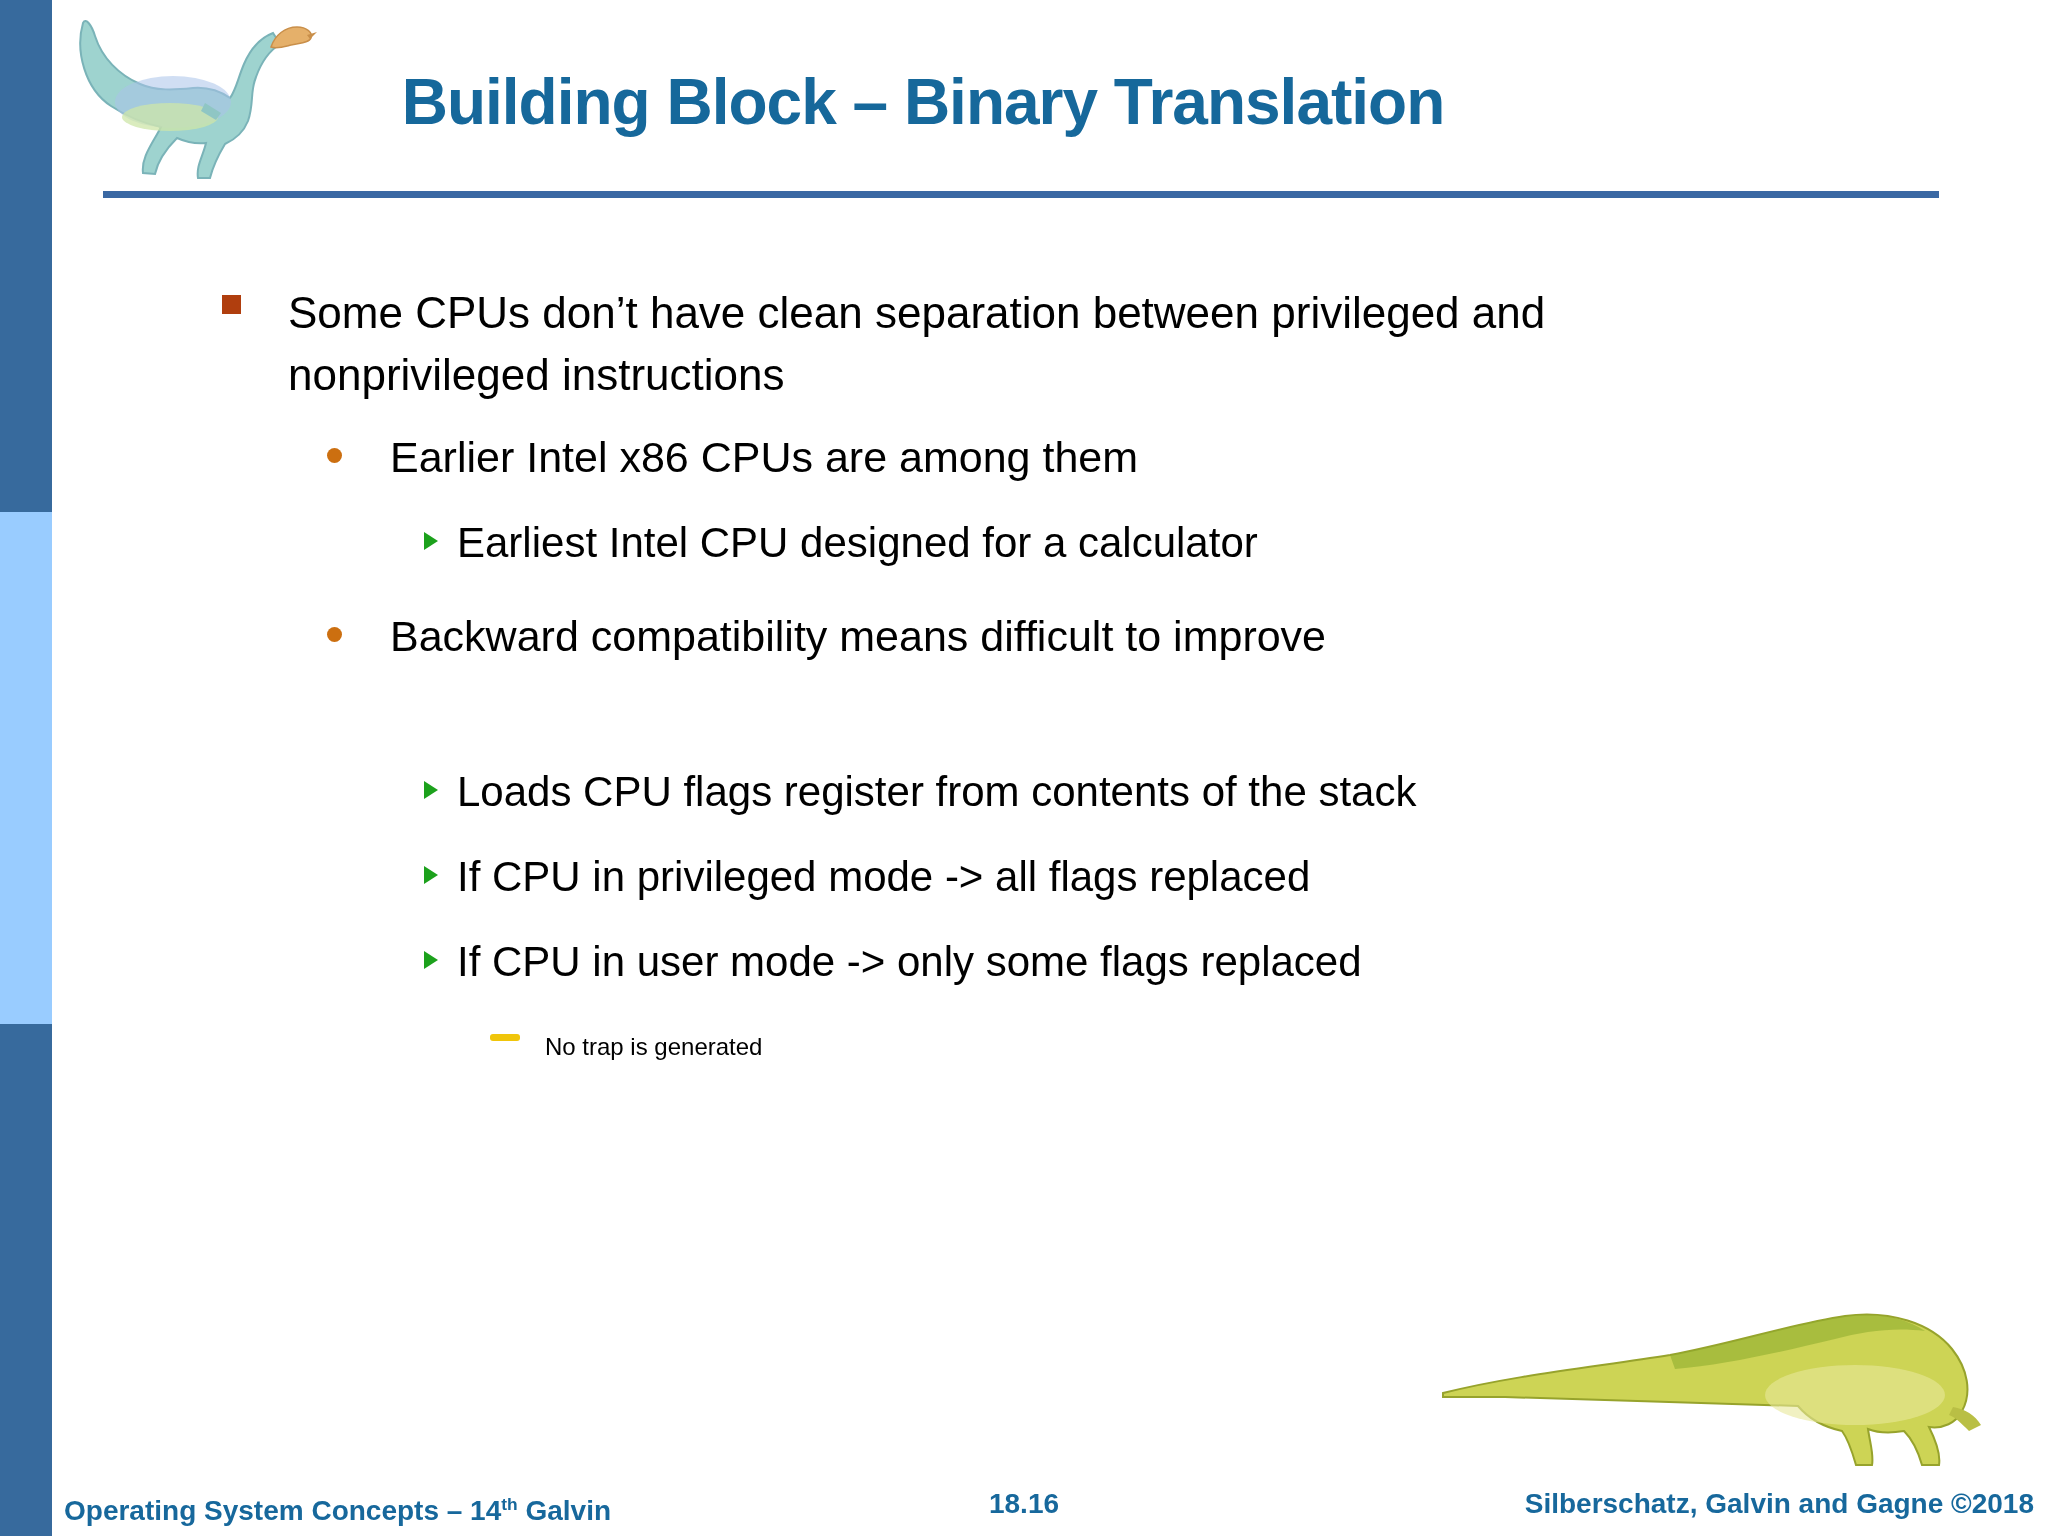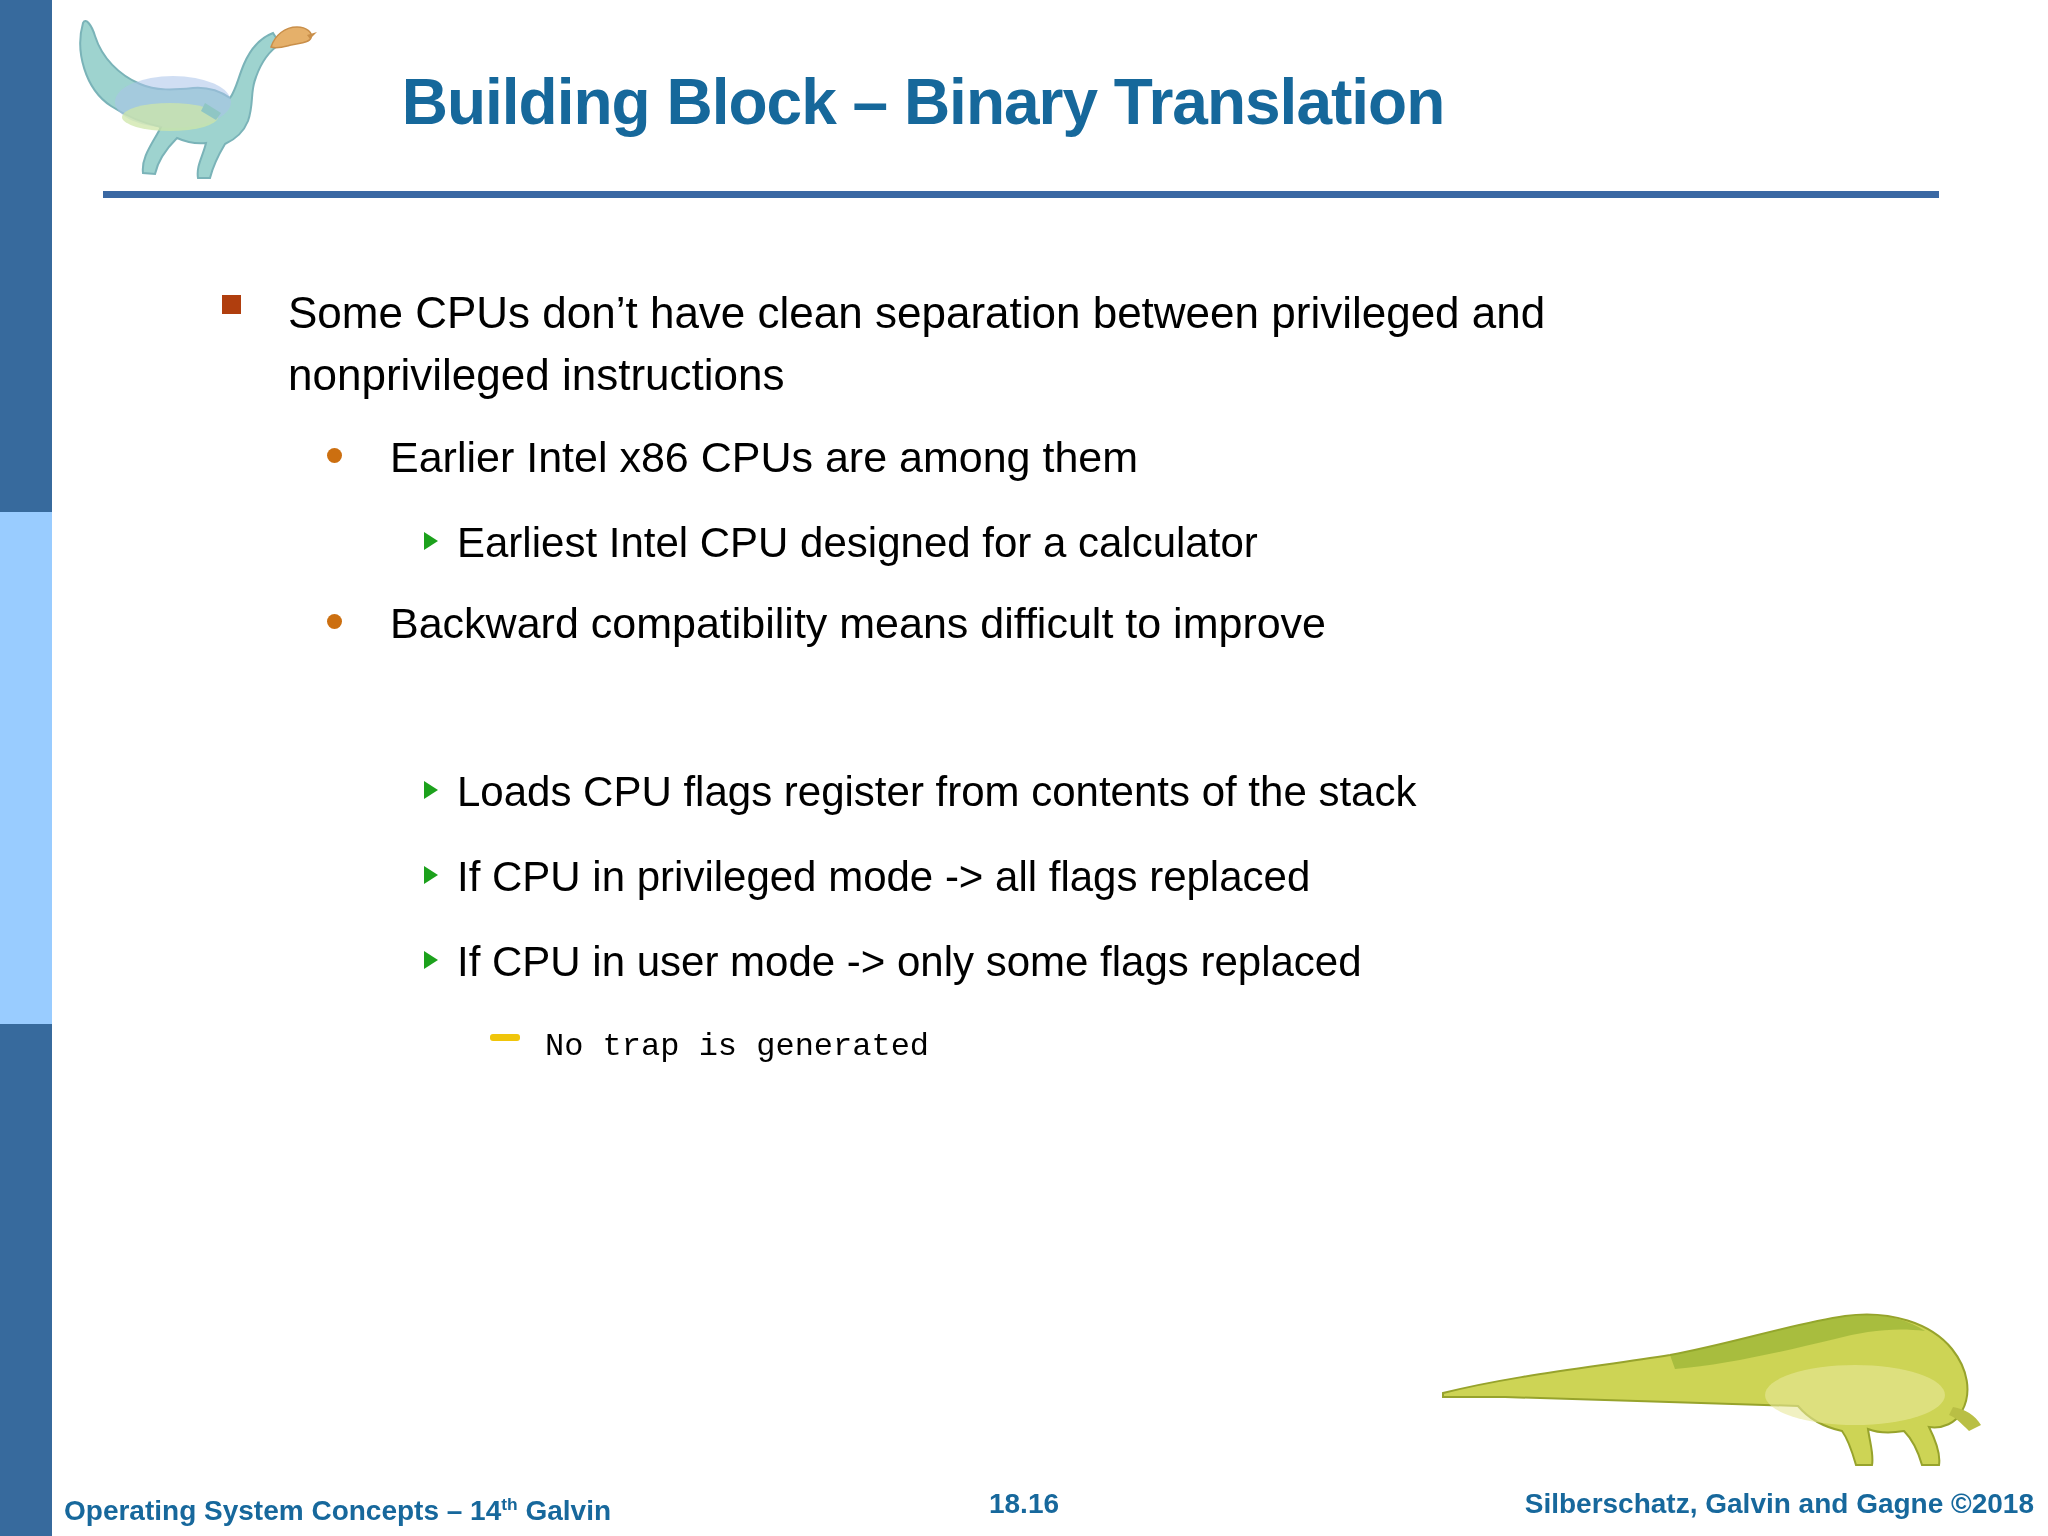--- a/index.html
+++ b/index.html
@@ -27,21 +27,21 @@
 
   
   .row{position:absolute;display:flex;align-items:flex-start;}
   .row .txt{white-space:nowrap;}
   .lv1{left:222px;font-size:44px;line-height:62px;}
   .lv1 .txt{white-space:normal;width:1480px;margin-left:47px;}
   .lv2{left:327px;font-size:43px;line-height:56px;}
   .lv2 .txt{margin-left:48px;}
   .lv3{left:424px;font-size:42px;line-height:54px;}
   .lv3 .txt{margin-left:19px;}
-  .lv4{left:490px;font-size:32px;line-height:52px;font-family:Liberation Mono, monospace;}
+  .lv4{left:490px;font-size:24px;line-height:52px;}
   .lv4 .txt{margin-left:25px;}
 
   .mk{flex:0 0 auto;display:block;}
   .mk-square{width:19px;height:19px;background:#b03e0e;margin-top:13px;}
   .mk-circle{width:15px;height:15px;border-radius:50%;background:#cc6f10;margin-top:19px;}
   .mk-arrow{width:0;height:0;border-left:14px solid #1ca11c;
             border-top:9px solid transparent;border-bottom:9px solid transparent;margin-top:16px;}
   .mk-dash{width:30px;height:7px;border-radius:3px;background:#f0c50a;margin-top:13px;}
 
   .code{font-family:"Liberation Mono",monospace;font-weight:bold;font-size:0.97em;}
@@ -82,21 +82,21 @@
   <div class="row lv2" style="top:429px">
     <span class="mk mk-circle"></span>
     <div class="txt">Earlier Intel x86 CPUs are among them</div>
   </div>
 
   <div class="row lv3" style="top:516px">
     <span class="mk mk-arrow"></span>
     <div class="txt">Earliest Intel CPU designed for a calculator</div>
   </div>
 
-  <div class="row lv2" style="top:595px">
+  <div class="row lv2" style="top:608px">
     <span class="mk mk-circle"></span>
     <div class="txt">Backward compatibility means difficult to improve</div>
   </div>
 
 
   <div class="row lv3" style="top:765px">
     <span class="mk mk-arrow"></span>
     <div class="txt">Loads CPU flags register from contents of the stack</div>
   </div>
 

